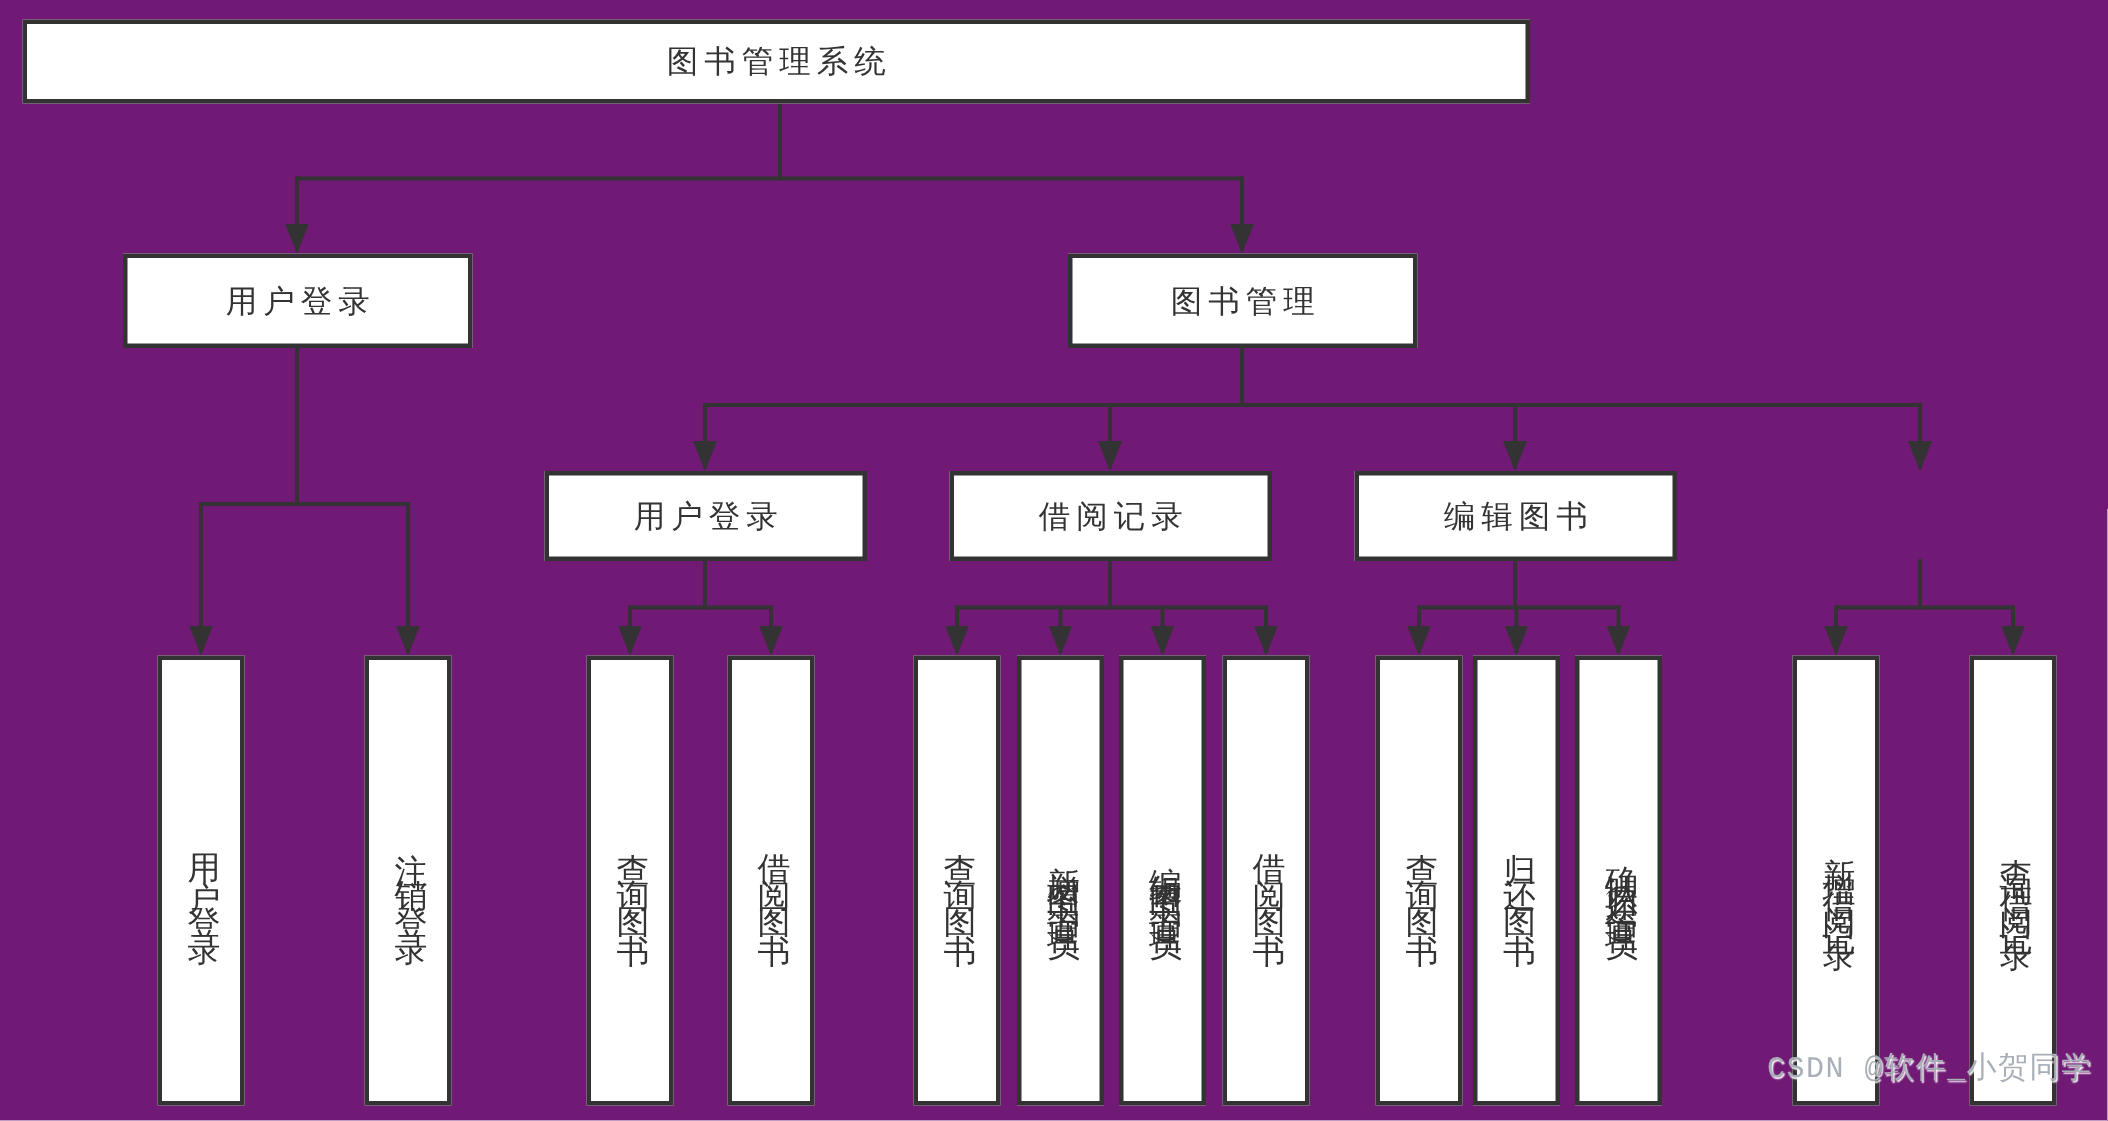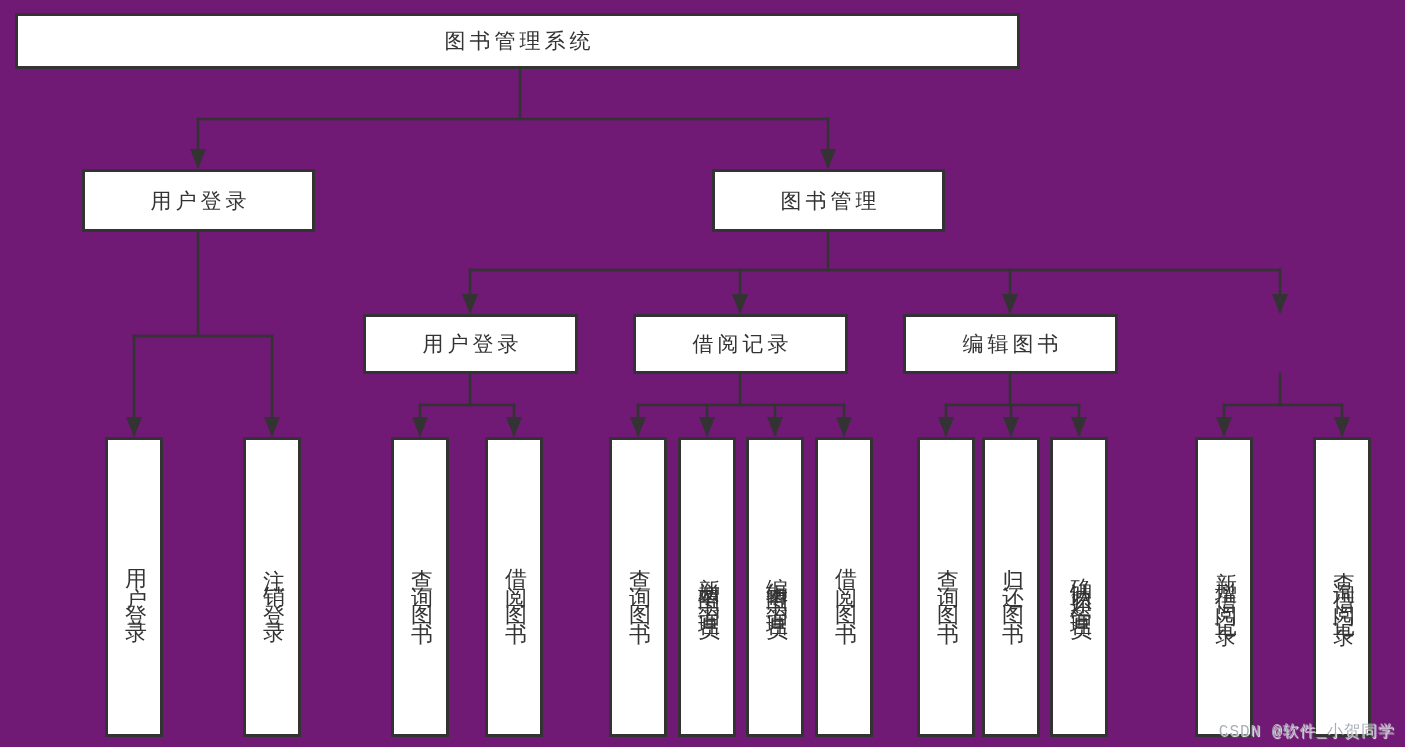--- a/index.html
+++ b/index.html
@@ -25,22 +25,22 @@
     display:flex; align-items:center; justify-content:center;
   }
   .vtext {
     writing-mode:vertical-rl; text-orientation:mixed;
     font-size:22px; line-height:1; white-space:nowrap;
   }
   .sp4 { letter-spacing:18px; }
   .sp6 { letter-spacing:11px; }
   .sp9 { letter-spacing:6px; }
   #watermark {
-    position:absolute; right:10px; bottom:5px;
-    font-size:16px; color:var(--watermark,#a9afb6);
+    position:absolute; right:10px; bottom:22px;
+    font-size:20px; color:var(--watermark,#a9afb6);
     text-shadow:1px 1px 1px #ffffff; letter-spacing:1px; white-space:nowrap;
   }
 </style>
 </head>
 <body>
 
 <div id="canvas">
 
   <svg id="wires" width="1405" height="747" viewBox="0 0 1405 747" aria-hidden="true">
     <defs>

